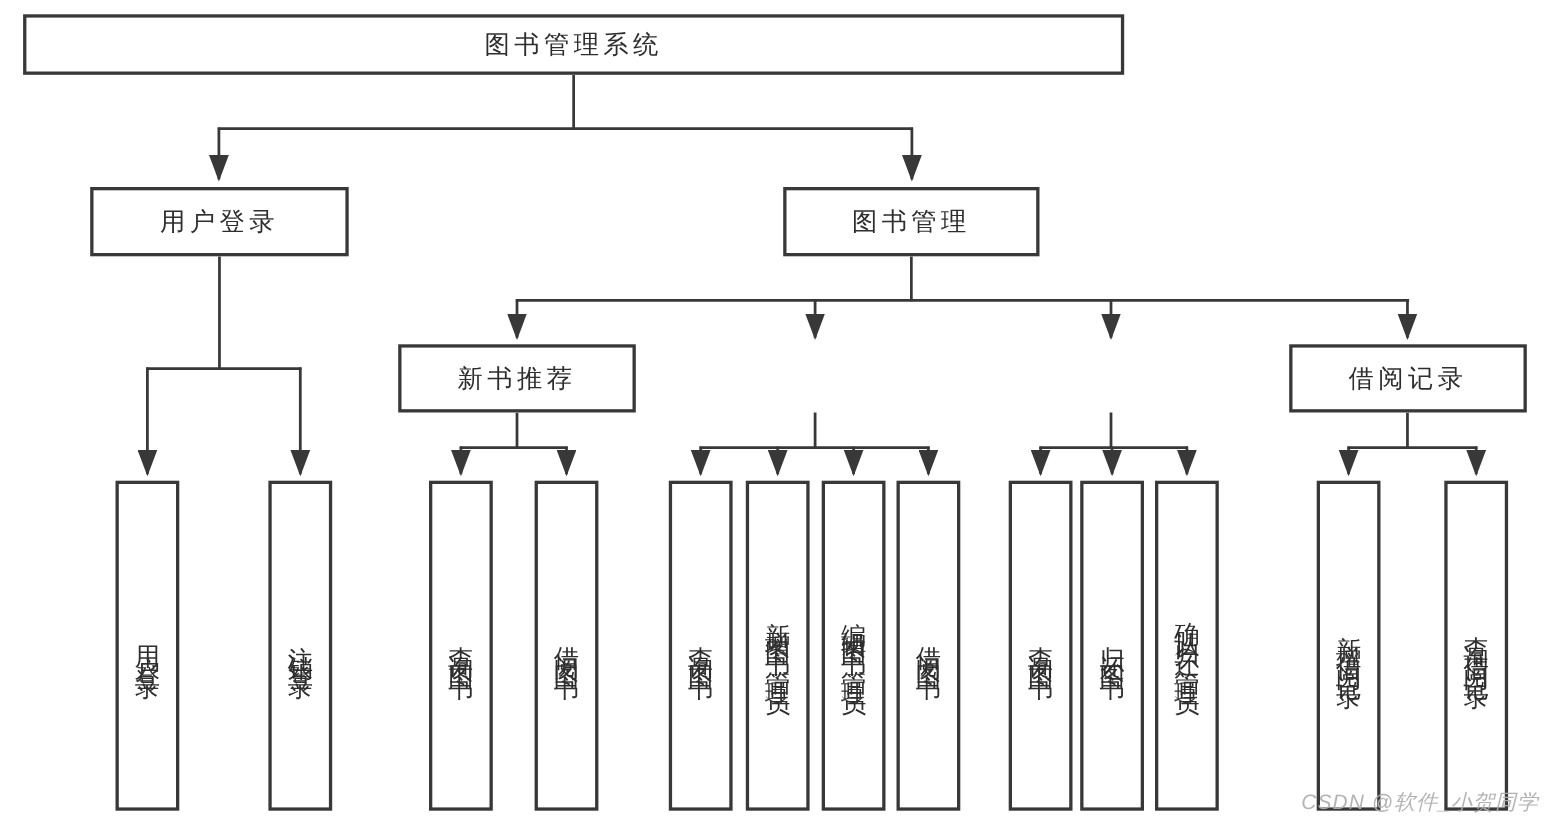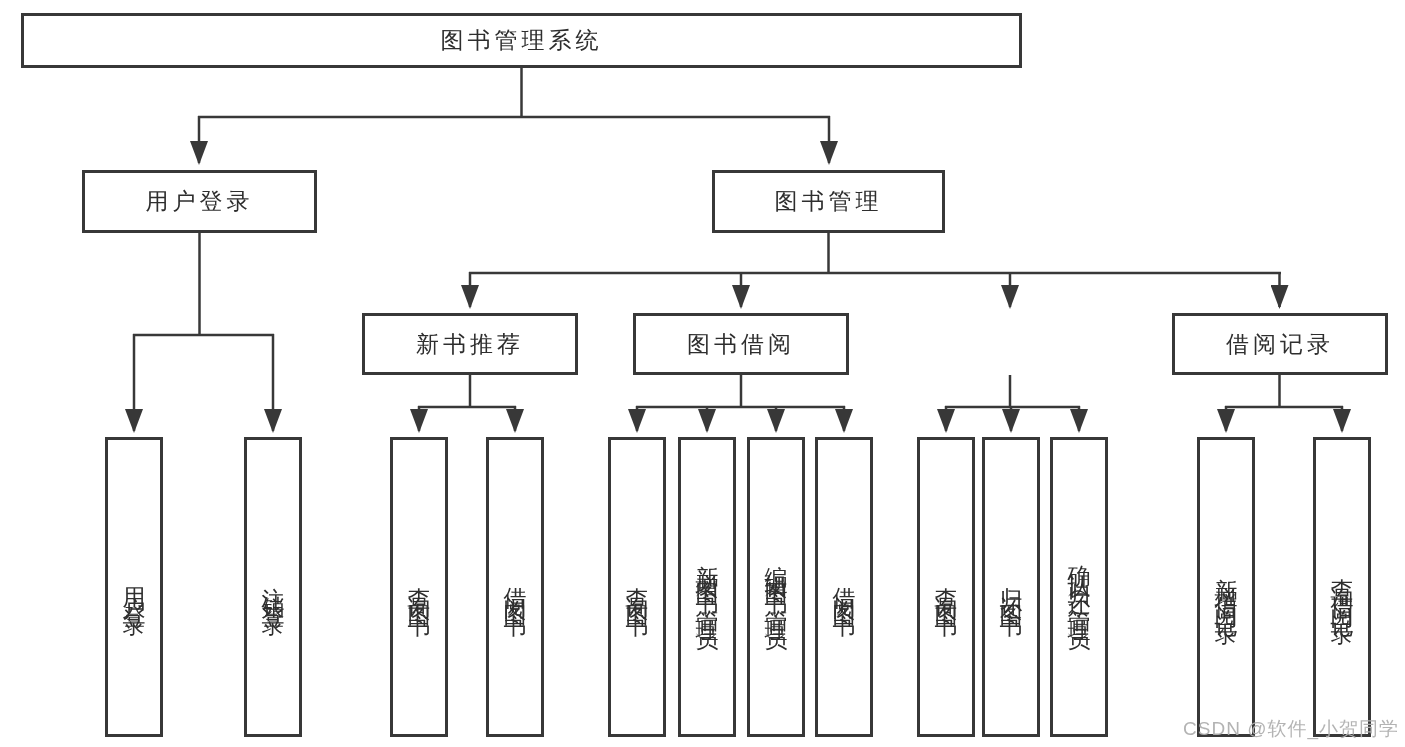--- a/index.html
+++ b/index.html
@@ -53,20 +53,21 @@
   .lf11 { left: 1050px; } .lf12 { left: 1197px; }
   .lf13 { left: 1313px; }
   .watermark {
     position: absolute;
     right: 6px;
     bottom: 5px;
     font-size: 19px;
     color: rgba(175,175,175,0.95);
     letter-spacing: 1px;
     white-space: nowrap;
+    font-style: italic;
   }
 </style>
 </head>
 <body>
 
 <div id="canvas">
 
   <svg id="wires" width="1405" height="747" viewBox="0 0 1405 747">
     <defs>
       <marker id="arr" markerUnits="userSpaceOnUse" viewBox="0 0 24 18" markerWidth="24" markerHeight="18" refX="22" refY="9" orient="auto">
@@ -122,23 +123,20 @@
   <div class="box l2-user">
     <span class="h-label">用户登录</span>
   </div>
   <div class="box l3 l3-rec">
     <span class="h-label">新书推荐</span>
   </div>
 
   <div class="box l2-book">
     <span class="h-label">图书管理</span>
   </div>
-  <div class="box l3 l3-bor">
-    <span class="h-label">图书借阅</span>
-  </div>
   <div class="box l3 l3-his">
     <span class="h-label">借阅记录</span>
   </div>
 
   <div class="box leaf v-box lf1">
     <span class="v-label">用户登录</span>
   </div>
   <div class="box leaf v-box lf2">
     <span class="v-label">注销登录</span>
   </div>

